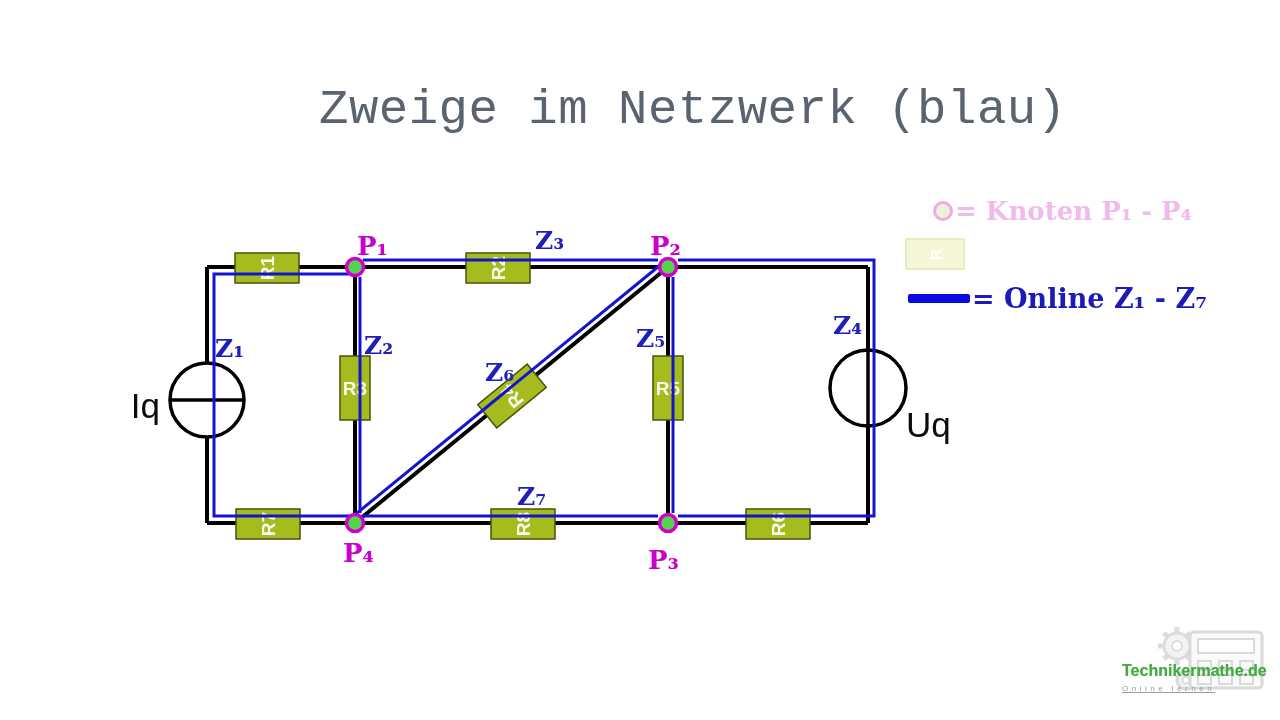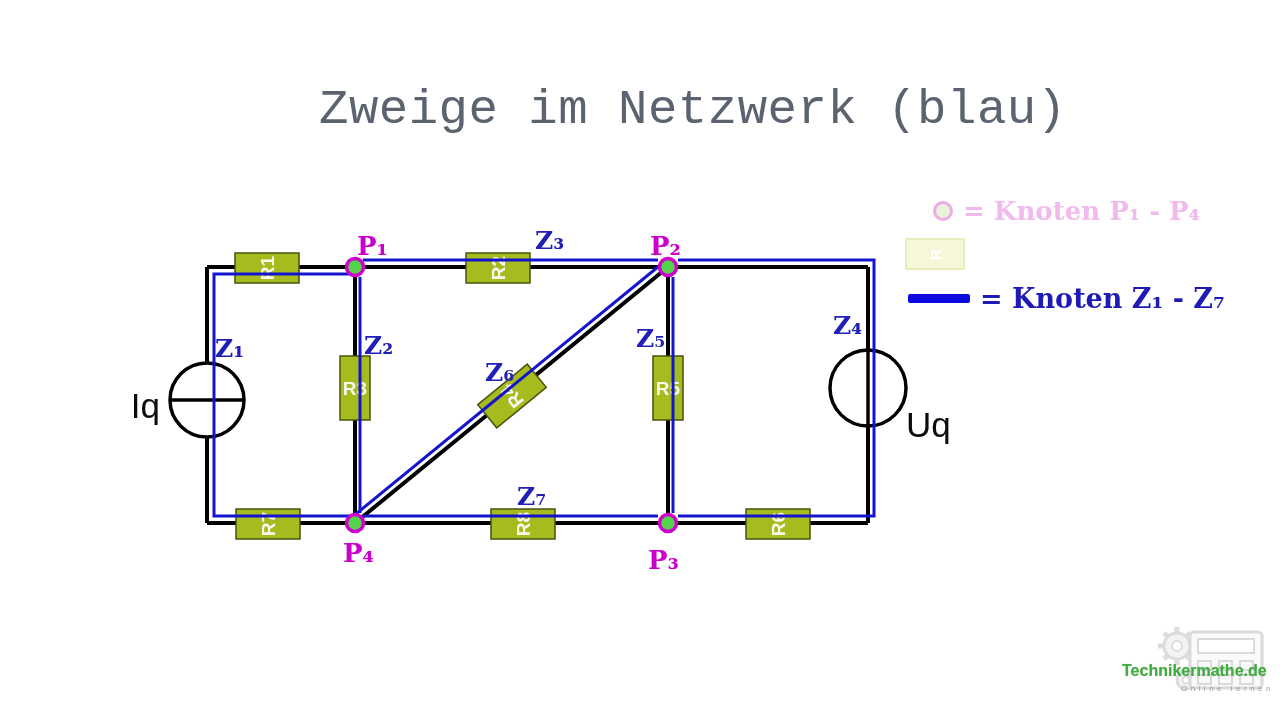--- a/index.html
+++ b/index.html
@@ -25,38 +25,38 @@
   .wire{stroke:var(--wire-black);stroke-width:4;fill:none;}
   .wire3{stroke:var(--wire-black);stroke-width:3.5;fill:none;}
   .src{fill:#ffffff;stroke:var(--wire-black);stroke-width:3.5;}
   .branch{stroke:var(--branch-blue);stroke-width:3;fill:none;}
   .res{fill:var(--resistor-fill);stroke:var(--resistor-border);stroke-width:1.5;}
   .rlabel{fill:#f8f8ee;font:bold 19px "Liberation Sans",sans-serif;text-anchor:middle;}
   .node{fill:var(--node-fill);stroke:var(--node-ring);stroke-width:3.5;}
   .zlabel{fill:var(--label-blue);font:bold 25px "DejaVu Serif",serif;}
   .plabel{fill:var(--label-magenta);font:bold 26px "DejaVu Serif",serif;}
   .iulabel{fill:#0c0c0c;font:400 35px "Liberation Sans",sans-serif;}
-  .legend-row{position:absolute;display:flex;align-items:center;gap:10px;
+  .legend-row{position:absolute;display:flex;align-items:center;gap:2px;
               font-family:"DejaVu Serif",serif;font-weight:bold;}
   #lg-knoten{left:933px;top:196px;font-size:26px;color:var(--legend-pink);}
   #lg-widerstaende{left:905px;top:238px;font-size:26px;color:var(--legend-yellow);}
   #lg-zweige{left:908px;top:283px;font-size:27px;color:#1d1ab5;}
   .node-ico{width:14px;height:14px;border-radius:50%;border:3px solid #f0aae8;background:#e9f3d9;}
   .res-ico{width:56px;height:28px;background:#f5f7d8;border:2px solid #e9edbd;
            display:flex;align-items:center;justify-content:center;}
   .res-ico span{display:block;transform:rotate(-90deg);color:rgba(255,255,255,0.95);
                 font:bold 15px "Liberation Sans",sans-serif;}
   .line-ico{width:62px;height:9px;background:#0b0bdf;border-radius:2px;}
   .wm{position:absolute;right:6px;bottom:14px;width:152px;height:88px;}
   .wm-logo{position:absolute;right:0;bottom:0;}
   .wm-brand{position:absolute;left:0;bottom:26px;width:100%;text-align:left;
             color:var(--brand-green);font:bold 16px "Liberation Sans",sans-serif;
             text-shadow:0 0 1px rgba(0,60,0,0.35);}
-  .wm-tag{position:absolute;left:0;bottom:13px;width:100%;text-align:right;
-          color:#9a9a9a;font:400 8px "Liberation Sans",sans-serif;letter-spacing:3.5px;}
+  .wm-tag{position:absolute;left:0;bottom:13px;width:100%;text-align:left;
+          color:#9a9a9a;font:400 8px "Liberation Sans",sans-serif;letter-spacing:3.5px;text-decoration:underline;}
 </style>
 </head>
 <body>
 
 <div id="stage">
 
   <div class="title">Zweige im Netzwerk (blau)</div>
 
   <svg width="1280" height="720" viewBox="0 0 1280 720">
 
@@ -140,21 +140,21 @@
     <span class="node-ico"></span>
     <span>= Knoten P₁ - P₄</span>
   </div>
   <div class="legend-row" id="lg-widerstaende">
     <span class="res-ico">
       <span>R</span>
     </span>
   </div>
   <div class="legend-row" id="lg-zweige">
     <span class="line-ico"></span>
-    <span>= Knoten Z₁ - Z₇</span>
+    <span>= Online Z₁ - Z₇</span>
   </div>
 
   
   <div class="wm">
     <svg class="wm-logo" width="152" height="88" viewBox="0 0 152 88">
       <g opacity="0.85" stroke="#d6d6d6" fill="#f2f2f2">
         <g>
           <line x1="55" y1="9" x2="55" y2="47" stroke-width="5" stroke-dasharray="6 26"></line>
           <line x1="36" y1="28" x2="74" y2="28" stroke-width="5" stroke-dasharray="6 26"></line>
           <line x1="42" y1="15" x2="68" y2="41" stroke-width="5" stroke-dasharray="6 26"></line>

